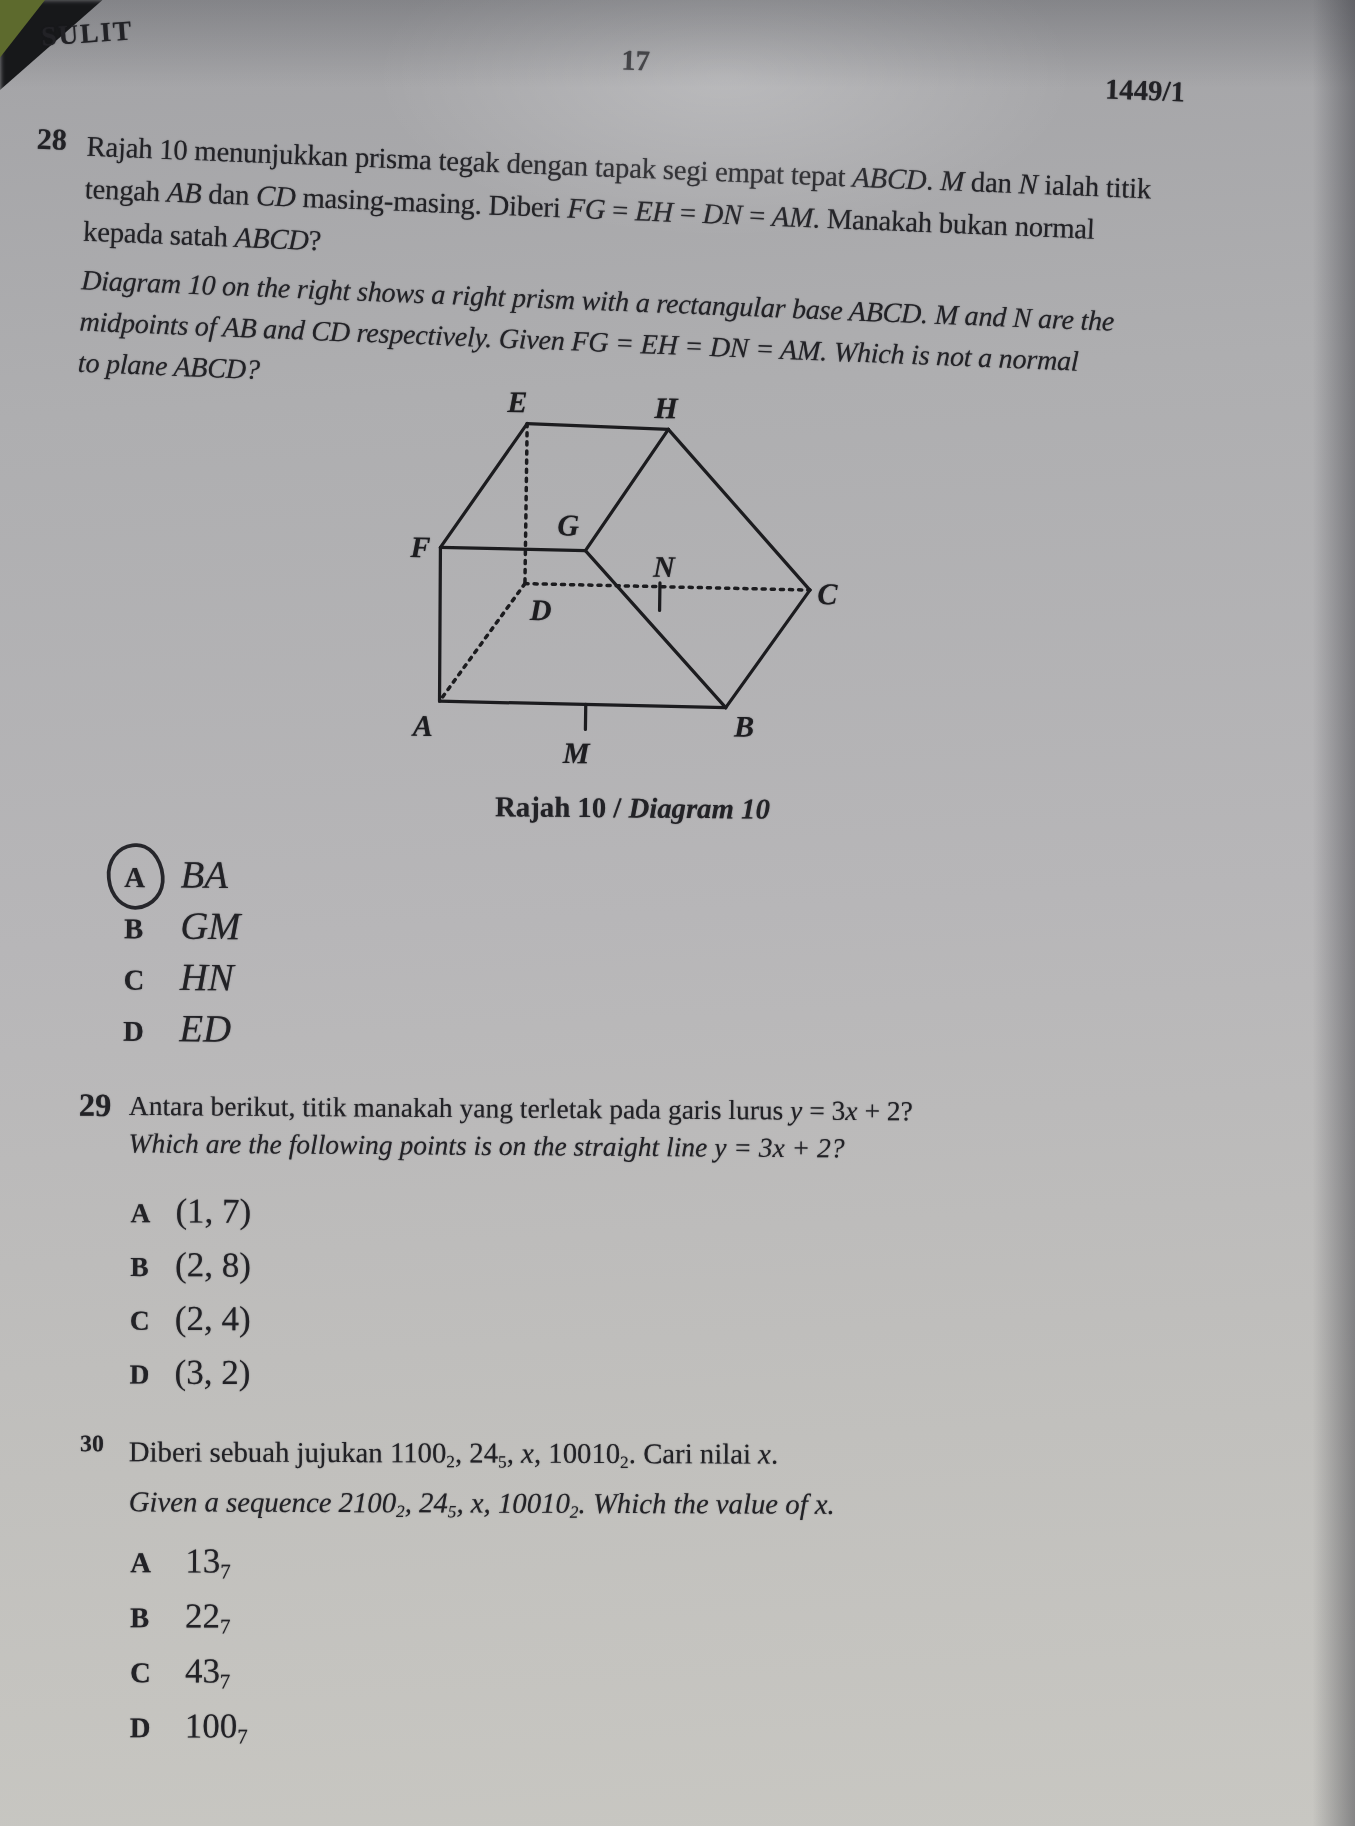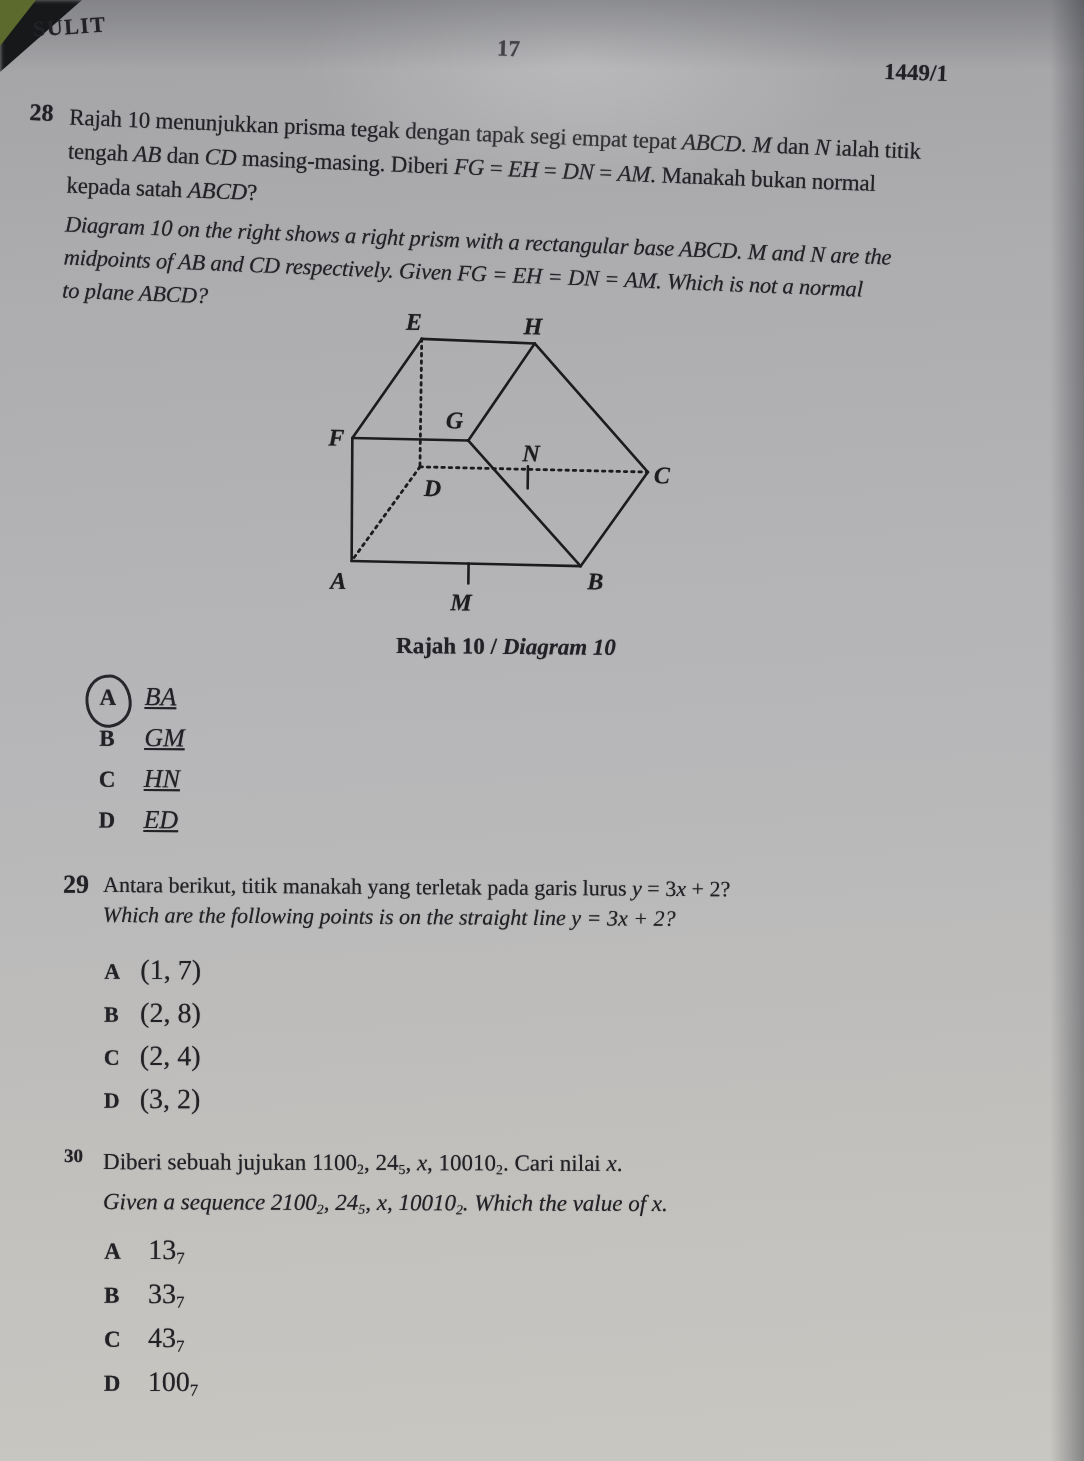--- a/index.html
+++ b/index.html
@@ -46,21 +46,21 @@
     font-weight:600;font-size:24px;fill:#1d1d20;text-anchor:middle;}
   .caption{position:absolute;left:306px;top:634px;width:400px;text-align:center;
     font-size:23px;font-weight:bold;transform:rotate(0.5deg);}
 
   .opts{position:absolute;}
   .opt-row{display:flex;align-items:baseline;position:relative;}
   .opt-letter{font-weight:bold;}
   .q28-opts{left:99px;top:682px;transform:rotate(0.5deg);}
   .q28-opts .opt-row{height:41px;}
   .q28-opts .opt-letter{width:45px;font-size:23px;}
-  .q28-opts .opt-value{font-style:italic;font-size:26px;text-decoration:underline;}
+  .q28-opts .opt-value{font-style:italic;font-size:31px;}
   .answer-circle{position:absolute;left:-14px;top:-7px;width:46px;height:53px;
     border:3px solid #26262b;border-radius:52% 48% 55% 50%/50% 55% 48% 52%;
     transform:rotate(-6deg);box-sizing:border-box;}
 
   .q29{left:63px;top:872px;transform:rotate(0.4deg);}
   .q29 .qnum{width:40px;font-size:26px;}
   .q29 .qline{font-size:22px;line-height:30px;}
   .q29-opts{left:104px;top:954px;transform:rotate(0.3deg);}
   .q29-opts .opt-row{height:43px;}
   .q29-opts .opt-letter{width:36px;font-size:22px;}
@@ -181,21 +181,21 @@
       <div class="qline italic-line"><span>Given a sequence 2100</span><span class="seg-s">2</span><span>, 24</span><span class="seg-s">5</span><span>, </span><span>x</span><span>, 10010</span><span class="seg-s">2</span><span>. Which the value of </span><span>x</span><span>.</span></div>
     </div>
   </div>
   <div class="opts q30-opts">
     <div class="opt-row">
       <span class="opt-letter">A</span>
       <span class="opt-value"><span>13</span><span class="seg-s">7</span></span>
     </div>
     <div class="opt-row">
       <span class="opt-letter">B</span>
-      <span class="opt-value"><span>33</span><span class="seg-s">7</span></span>
+      <span class="opt-value"><span>22</span><span class="seg-s">7</span></span>
     </div>
     <div class="opt-row">
       <span class="opt-letter">C</span>
       <span class="opt-value"><span>43</span><span class="seg-s">7</span></span>
     </div>
     <div class="opt-row">
       <span class="opt-letter">D</span>
       <span class="opt-value"><span>100</span><span class="seg-s">7</span></span>
     </div>
   </div>

